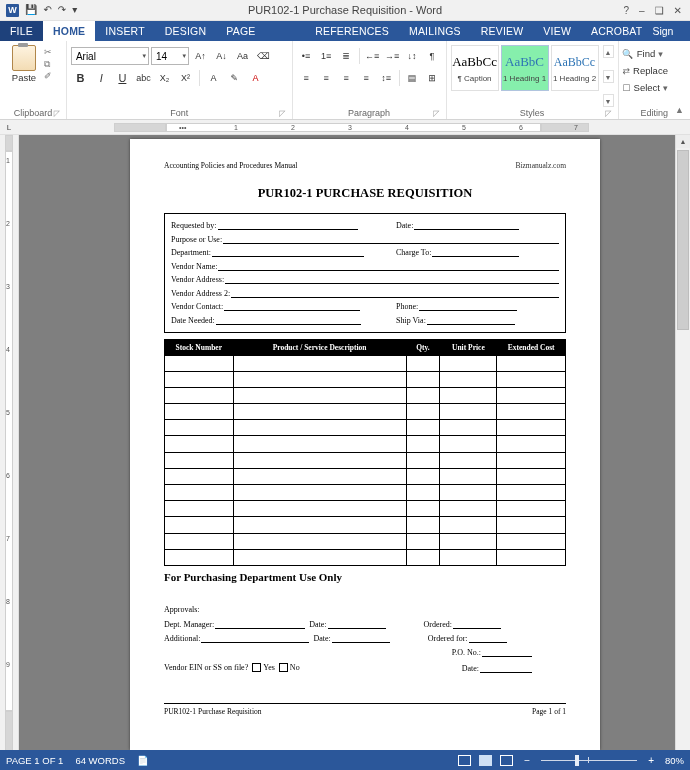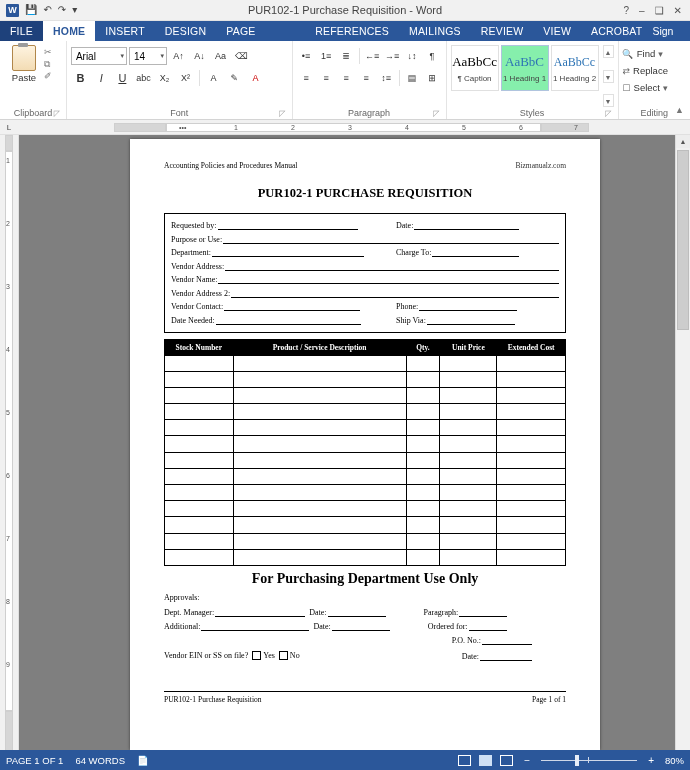--- a/index.html
+++ b/index.html
@@ -190,21 +190,21 @@
     height: 18px;
     border: 1px solid #b6b6b6;
     background: #fff;
     font-size: 10px;
     display: flex;
     align-items: center;
     padding: 0 2px 0 4px;
     box-sizing: border-box;
   }
   .combo .caret { margin-left: auto; font-size: 7px; color: #555; padding-left: 3px;}
-  .combo.fontname { width: 56px; }
+  .combo.fontname { width: 78px; }
   .combo.fontsize { width: 38px; }
   .btn {
     min-width: 19px;
     height: 19px;
     display: inline-flex;
     align-items: center;
     justify-content: center;
     font-size: 11px;
     color: #333;
     box-sizing: border-box;
@@ -446,24 +446,23 @@
     font-weight: bold;
     padding: 3px 1px;
     border: 1px solid #000;
     line-height: 9px;
   }
   table.items td {
     border: 1px solid #000;
     height: 13.2px;
   }
   .purch-title {
-    text-align: center;
     font-weight: bold;
-    font-size: 14px;
-    margin: 5px 0 6px 0;
+    font-size: 11px;
+    margin: 5px 0 22px 0;
   }
   .approvals { font-size: 8px; }
   .approvals .arow {
     display: flex;
     margin-bottom: 4px;
   }
   .chk {
     display: inline-block;
     width: 7px; height: 7px;
     border: 1px solid #000;
@@ -795,27 +794,27 @@
               <span class="lbl">Department:</span>
               <span class="line" style="width:152px"></span>
             </div>
             <div class="col-right field">
               <span class="lbl">Charge To:</span>
               <span class="line" style="width:87px"></span>
             </div>
           </div>
           <div class="info-row">
             <div class="field" style="width:100%">
-              <span class="lbl">Vendor Address:</span>
+              <span class="lbl">Vendor Name:</span>
               <span class="line" style="flex:1"></span>
             </div>
           </div>
           <div class="info-row">
             <div class="field" style="width:100%">
-              <span class="lbl">Vendor Name:</span>
+              <span class="lbl">Vendor Address:</span>
               <span class="line" style="flex:1"></span>
             </div>
           </div>
           <div class="info-row">
             <div class="field" style="width:100%">
               <span class="lbl">Vendor Address 2:</span>
               <span class="line" style="flex:1"></span>
             </div>
           </div>
           <div class="info-row">
@@ -951,21 +950,21 @@
           <div class="arow">
             <div class="field">
               <span class="lbl">Dept. Manager:</span>
               <span class="line" style="width:90px"></span>
             </div>
             <div class="field" style="margin-left:4px">
               <span class="lbl">Date:</span>
               <span class="line" style="width:58px"></span>
             </div>
             <div class="field" style="margin-left:38px">
-              <span class="lbl">Paragraph:</span>
+              <span class="lbl">Ordered:</span>
               <span class="line" style="width:48px"></span>
             </div>
           </div>
 
           <div class="arow">
             <div class="field">
               <span class="lbl">Additional:</span>
               <span class="line" style="width:108px"></span>
             </div>
             <div class="field" style="margin-left:4px">

